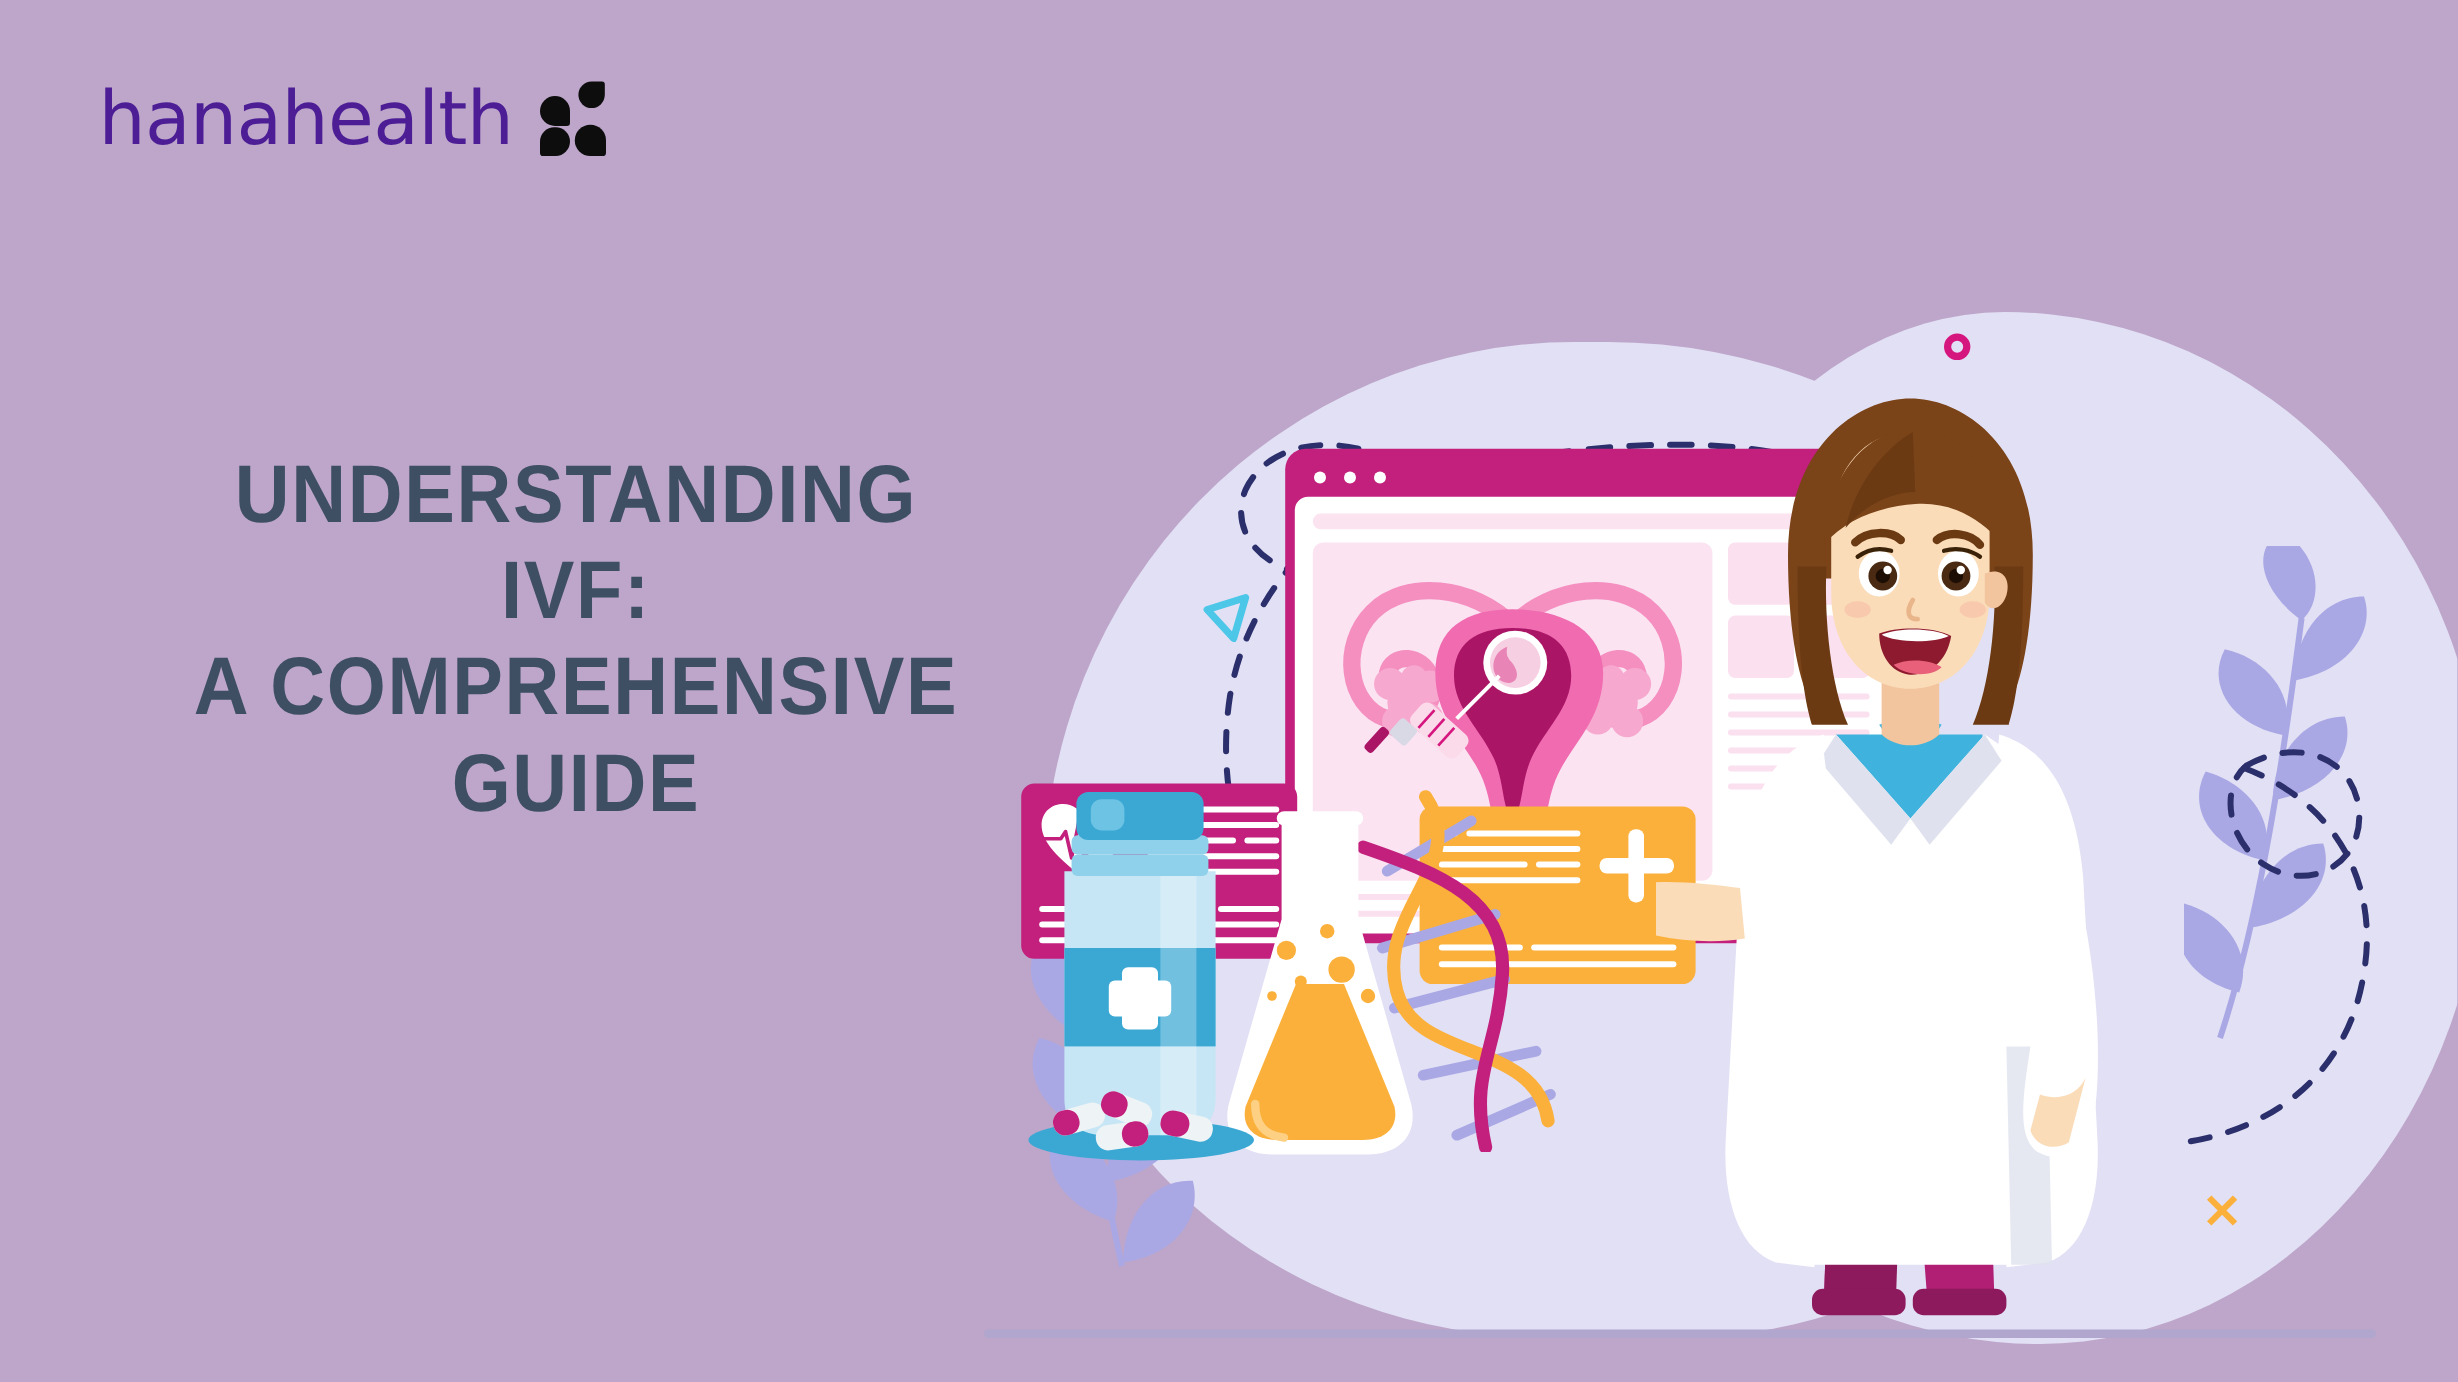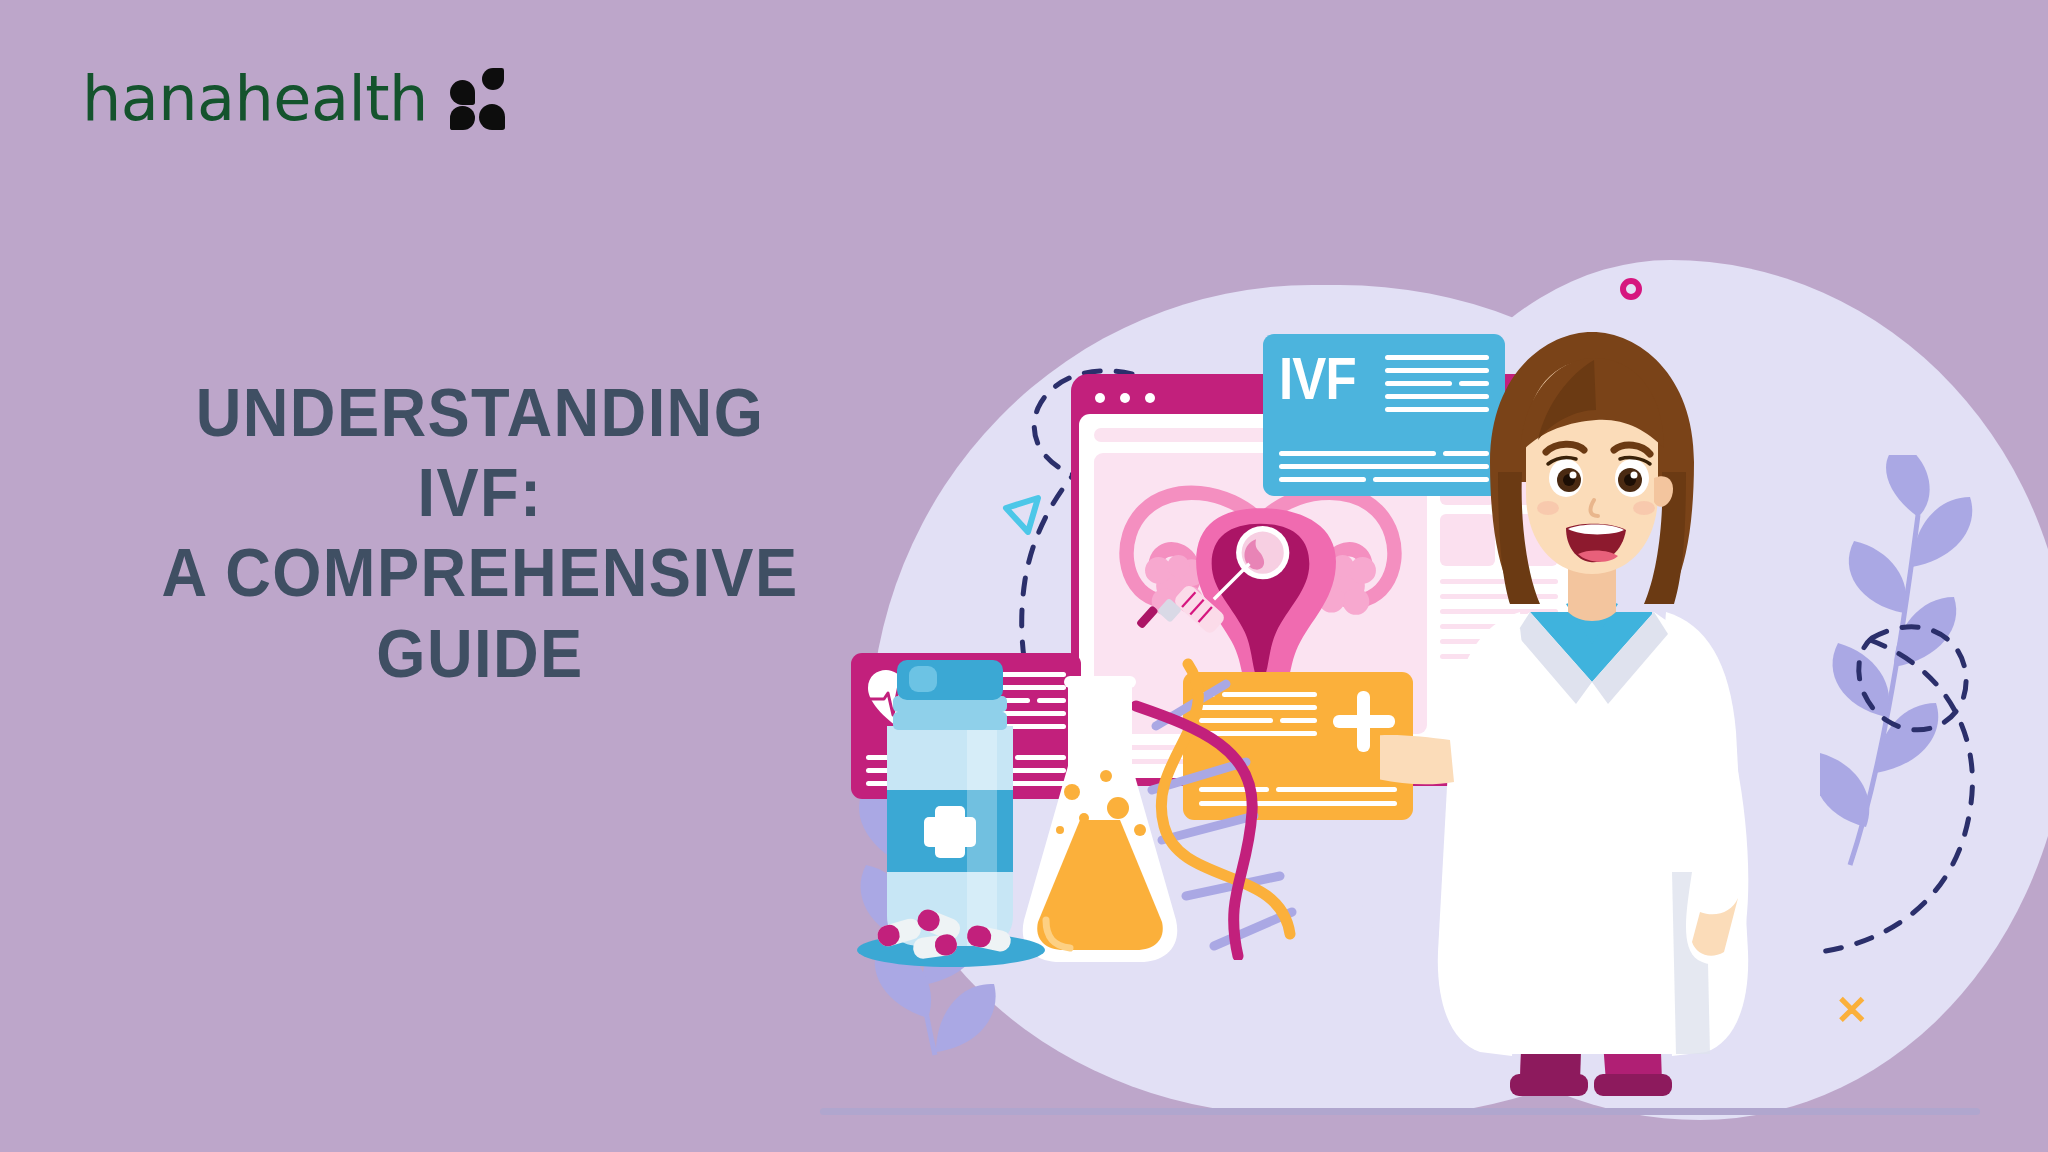--- a/index.html
+++ b/index.html
@@ -19,21 +19,21 @@
 
   
   #logo {
     position:absolute; left:82px; top:68px;
     display:flex; align-items:center; gap:16px;
   }
   #logo-text {
     font-size:62px;
     font-weight:400;
     letter-spacing:-0.5px;
-    color:#14532d;
+    color:#4c1d95;
     font-family:"DejaVu Sans", sans-serif;
     line-height:1;
   }
   #logo-mark {
     position:relative;
     width:56px; height:62px;
     margin-left:6px;
   }
   .petal { position:absolute; background:#0d0d0d; width:25px; height:25px; }
   .petal.tl { left:0;  top:12px; border-radius:14px 14px 3px 14px; }
@@ -332,46 +332,20 @@
             </div>
           </div>
         </div>
         <div id="footer-lines">
           <div class="pline"></div>
           <div class="pline" style="width:72%"></div>
         </div>
       </div>
     </div>
 
-    <div id="ivf-card">
-      <div class="top">
-        <div id="ivf-title">IVF</div>
-        <div class="wlines">
-          <div class="wline"></div>
-          <div class="wline"></div>
-          <div class="wrow">
-            <div class="wline" style="flex:2.2"></div>
-            <div class="wline" style="flex:1"></div>
-          </div>
-          <div class="wline"></div>
-          <div class="wline"></div>
-        </div>
-      </div>
-      <div class="bottom">
-        <div class="wrow">
-          <div class="wline" style="flex:3.4"></div>
-          <div class="wline" style="flex:1"></div>
-        </div>
-        <div class="wline"></div>
-        <div class="wrow">
-          <div class="wline" style="flex:1.5"></div>
-          <div class="wline" style="flex:2"></div>
-        </div>
-      </div>
-    </div>
 
     <div id="heart-card">
       <div class="top">
         <div class="heart-icon">
           <svg width="76" height="66" viewBox="0 0 76 66">
             <path d="M38 64 C10 44 2 30 2 20 C2 8 11 2 20 2 C28 2 34 7 38 13 C42 7 48 2 56 2
                      C65 2 74 8 74 20 C74 30 66 44 38 64Z" fill="#ffffff"></path>
             <polyline points="4,31 18,31 22,25 27,47 33,17 38,52 43,25 48,38 52,31 72,31" fill="none" stroke="#c2207c" stroke-width="3" stroke-linejoin="round" stroke-linecap="round"></polyline>
           </svg>
         </div>

